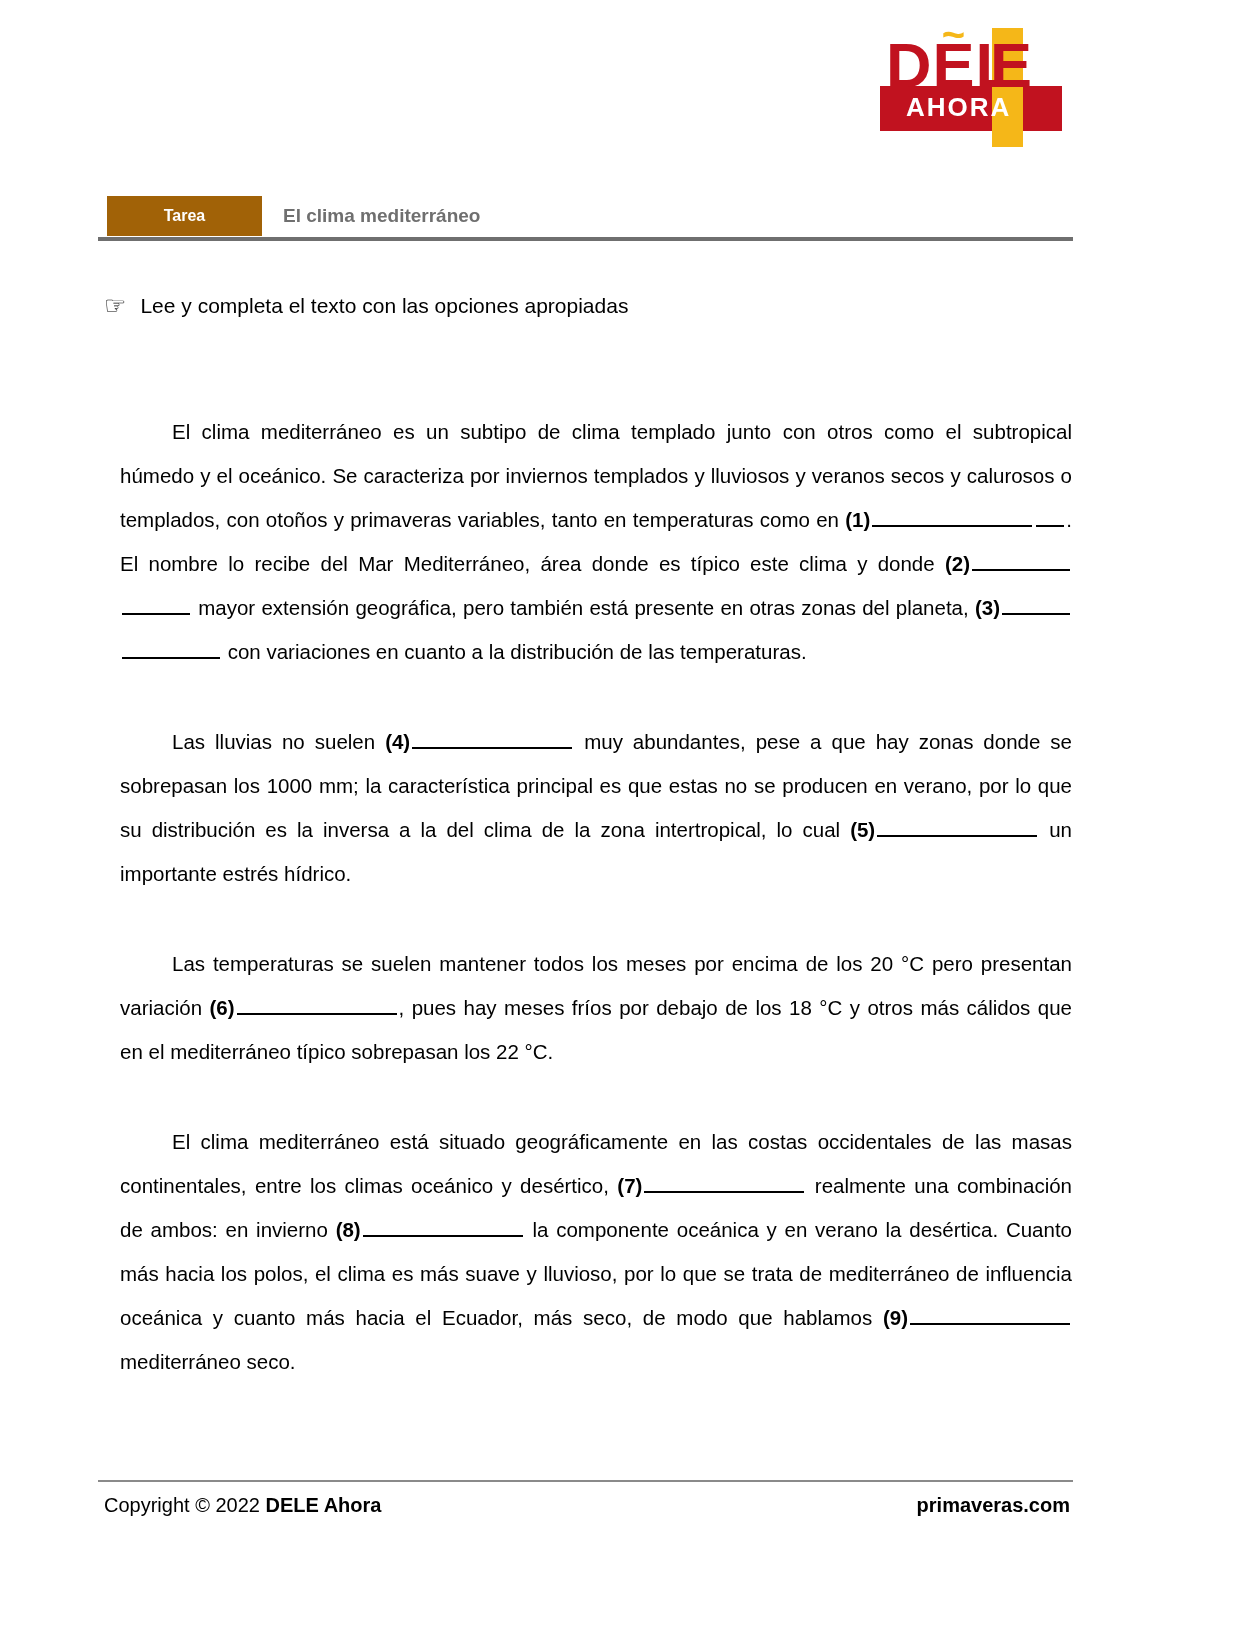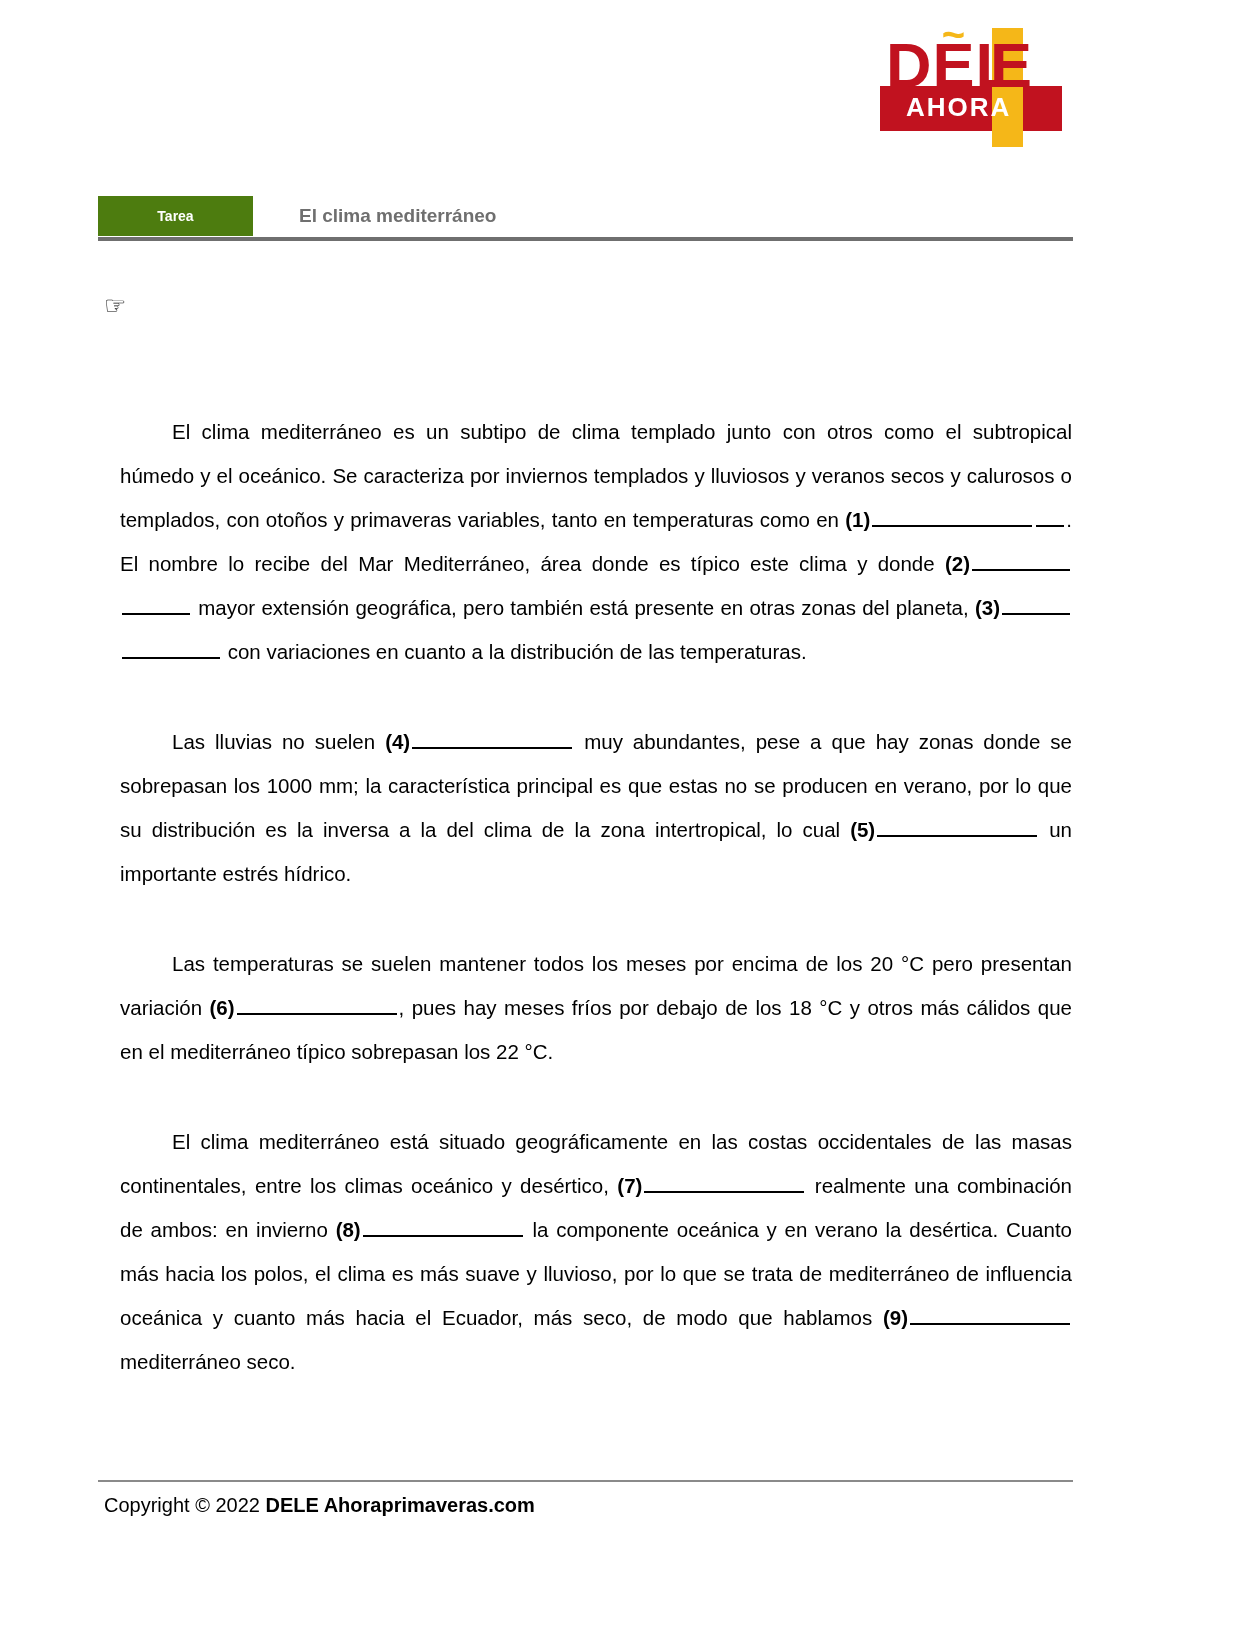--- a/index.html
+++ b/index.html
@@ -92,36 +92,36 @@
   
   .task-bar {
     position: absolute;
     left: 98px;
     top: 196px;
     width: 975px;
     height: 40px;
   }
   .task-label {
     position: absolute;
-    left: 0;
+    left: 9px;
     top: 0;
     width: 155px;
     height: 40px;
-    background: #4d7c0f;
+    background: #a16207;
     color: #ffffff;
-    font-size: 14px;
+    font-size: 16px;
     font-weight: bold;
     display: flex;
     align-items: center;
     justify-content: center;
     box-sizing: border-box;
   }
   .task-title {
     position: absolute;
-    left: 201px;
+    left: 185px;
     top: 0;
     height: 40px;
     display: flex;
     align-items: center;
     color: #6f6f6f;
     font-size: 19px;
     font-weight: bold;
   }
   .task-rule {
     position: absolute;
@@ -186,20 +186,21 @@
     width: 975px;
     height: 2px;
     background: #8a8a8a;
   }
   .footer {
     position: absolute;
     left: 104px;
     top: 1494px;
     width: 966px;
     display: flex;
+    justify-content: space-between;
     align-items: center;
     font-size: 20px;
   }
   .footer-left { font-weight: normal; }
   .footer-left b { font-weight: bold; }
   .footer-right { font-weight: bold; }
 </style>
 </head>
 <body>
 
@@ -212,20 +213,21 @@
 </div>
 
 <div class="task-bar">
   <div class="task-label">Tarea</div>
   <div class="task-title">El clima mediterráneo</div>
 </div>
 <div class="task-rule"></div>
 
 <div class="instruction">
   <span class="hand-icon">☞</span>
+  <span>Lee y completa el texto con las opciones apropiadas</span>
 </div>
 
 <div class="doc-body">
   <p class="para indent"><span>El clima mediterráneo es un subtipo de clima templado junto con otros como el subtropical húmedo y el oceánico. Se caracteriza por inviernos templados y lluviosos y veranos secos y calurosos o templados, con otoños y primaveras variables, tanto en temperaturas como en </span><span class="num">(1)</span><span class="blank b-xl"></span><span class="blank b-xs"></span><span>. El nombre lo recibe del Mar Mediterráneo, área donde es típico este clima y donde </span><span class="num">(2)</span><span class="blank b-md"></span><span class="blank b-sm"></span><span> mayor extensión geográfica, pero también está presente en otras zonas del planeta, </span><span class="num">(3)</span><span class="blank b-sm"></span><span class="blank b-md"></span><span> con variaciones en cuanto a la distribución de las temperaturas.</span></p>
   <p class="para indent"><span>Las lluvias no suelen </span><span class="num">(4)</span><span class="blank b-xl"></span><span> muy abundantes, pese a que hay zonas donde se sobrepasan los 1000 mm; la característica principal es que estas no se producen en verano, por lo que su distribución es la inversa a la del clima de la zona intertropical, lo cual </span><span class="num">(5)</span><span class="blank b-xl"></span><span> un importante estrés hídrico.</span></p>
   <p class="para indent"><span>Las temperaturas se suelen mantener todos los meses por encima de los 20 °C pero presentan variación </span><span class="num">(6)</span><span class="blank b-xl"></span><span>, pues hay meses fríos por debajo de los 18 °C y otros más cálidos que en el mediterráneo típico sobrepasan los 22 °C.</span></p>
   <p class="para indent"><span>El clima mediterráneo está situado geográficamente en las costas occidentales de las masas continentales, entre los climas oceánico y desértico, </span><span class="num">(7)</span><span class="blank b-xl"></span><span> realmente una combinación de ambos: en invierno </span><span class="num">(8)</span><span class="blank b-xl"></span><span> la componente oceánica y en verano la desértica. Cuanto más hacia los polos, el clima es más suave y lluvioso, por lo que se trata de mediterráneo de influencia oceánica y cuanto más hacia el Ecuador, más seco, de modo que hablamos </span><span class="num">(9)</span><span class="blank b-xl"></span><span> mediterráneo seco.</span></p>
 </div>
 
 <div class="footer-rule"></div>

